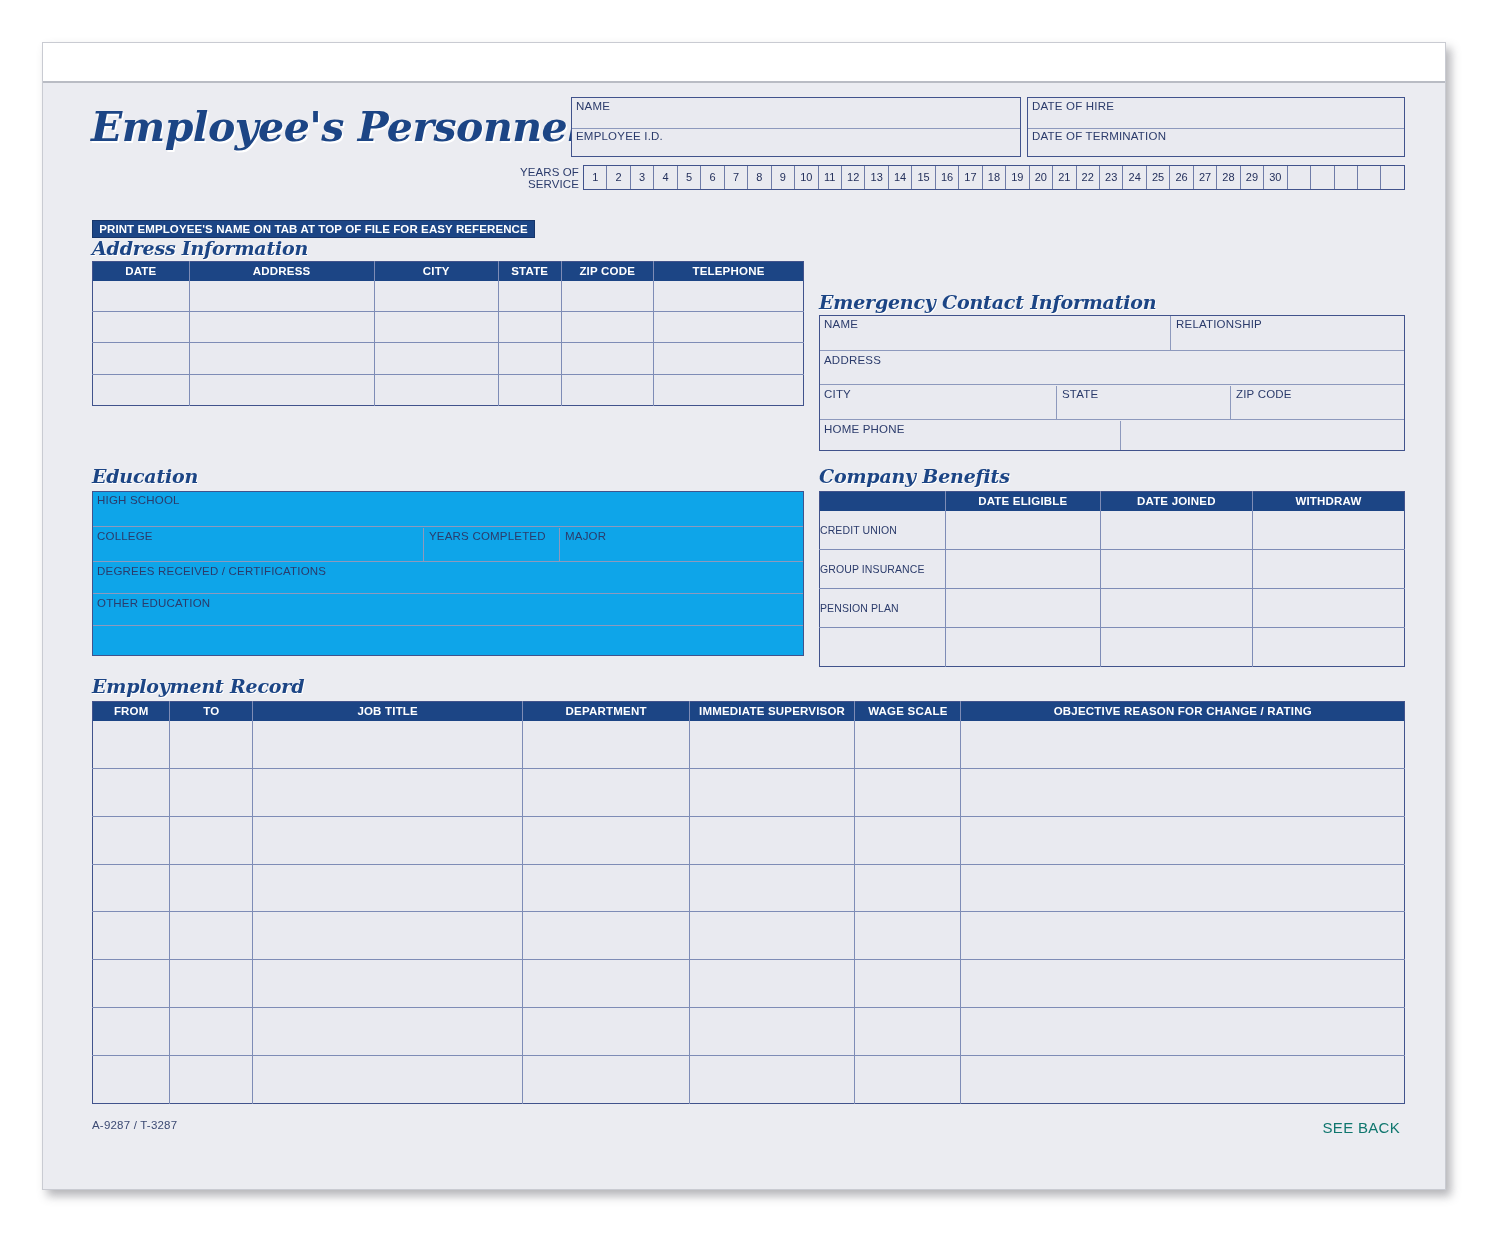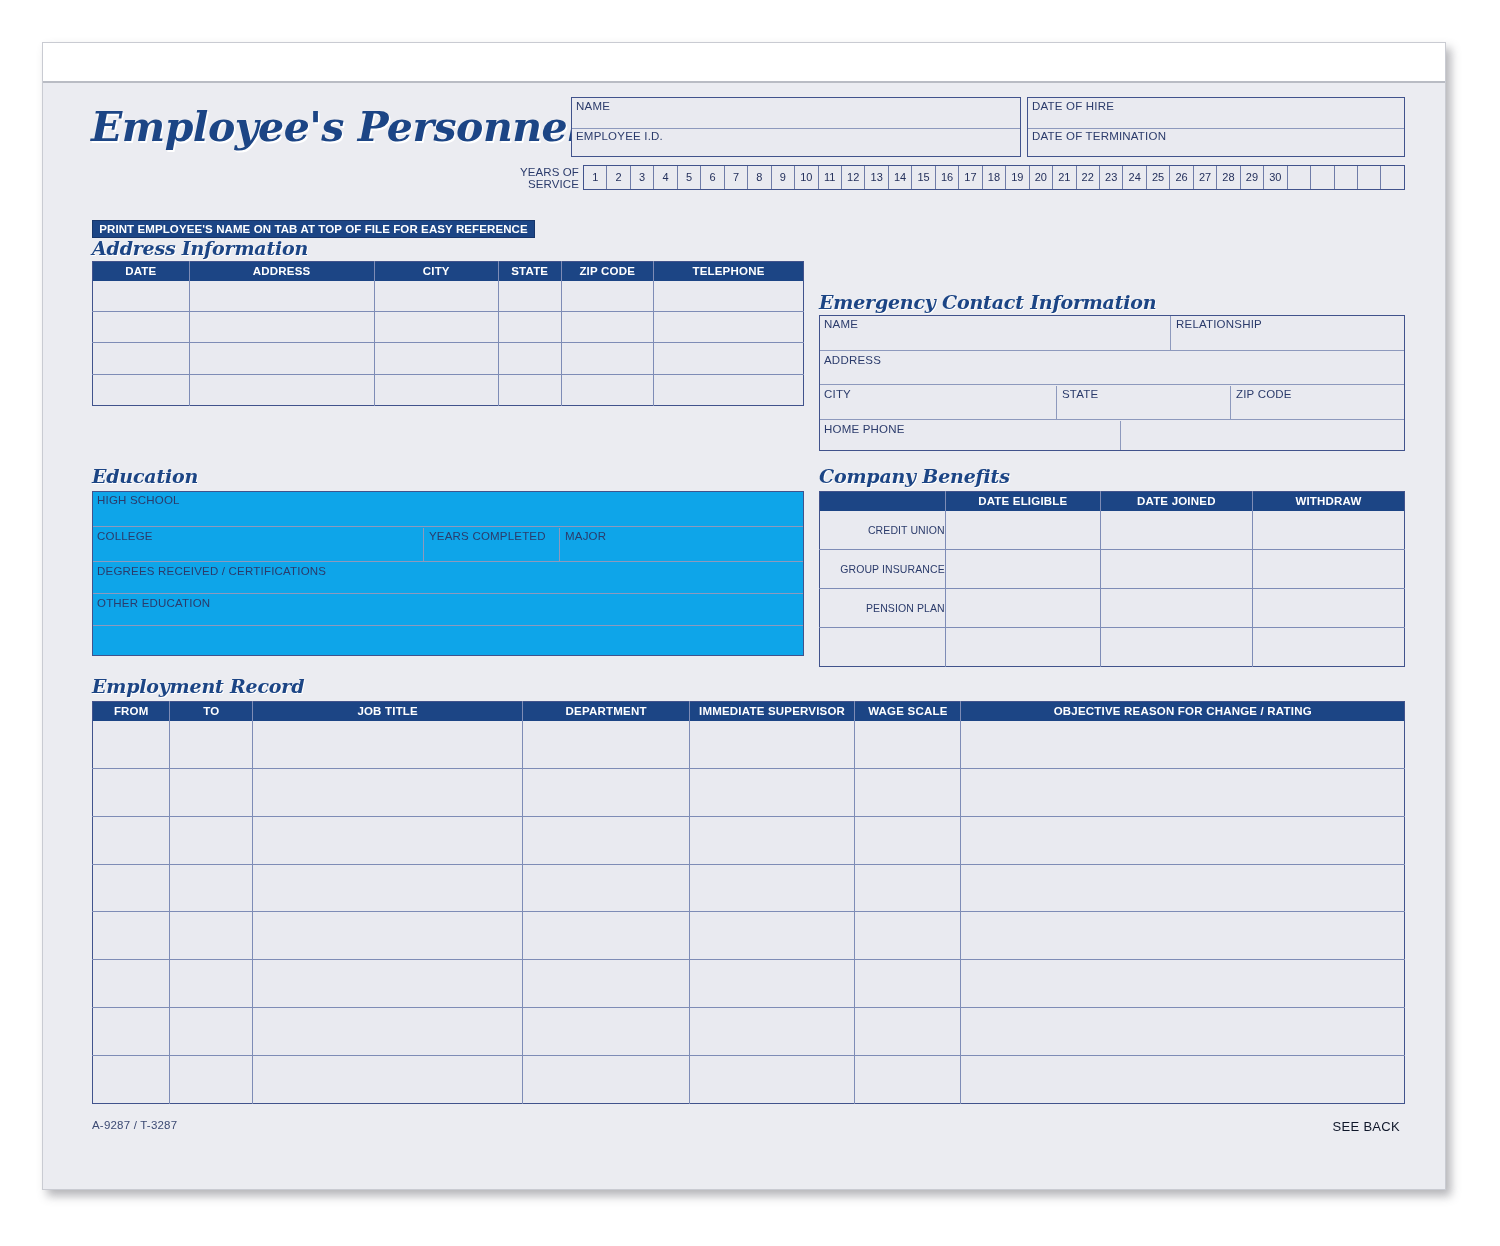--- a/index.html
+++ b/index.html
@@ -204,21 +204,21 @@
   }
   .cellbox {
     position: absolute;
     box-sizing: border-box;
   }
 
   
   .ben-label {
     font-size: 10.5px;
     color: #2b3b6b;
-    text-align: right;
+    text-align: left;
     line-height: 12px;
     padding: 2px 3px;
     letter-spacing: 0.1px;
   }
 
   
   .ec-box {
     position: absolute;
     left: 776px;
     top: 232px;
@@ -245,22 +245,22 @@
     width: 750px;
     text-align: center;
     font-size: 11.8px;
     color: #3c4a73;
     line-height: 17px;
   }
   .footer-seeback {
     position: absolute;
     right: 45px;
     top: 1036px;
-    font-size: 13px;
-    color: #0f172a;
+    font-size: 15px;
+    color: #0f766e;
     letter-spacing: 0.3px;
   }
 </style>
 </head>
 <body>
 
 <div id="page-root">
   <div class="folder">
 
     <div class="folder-tab-strip"></div>

